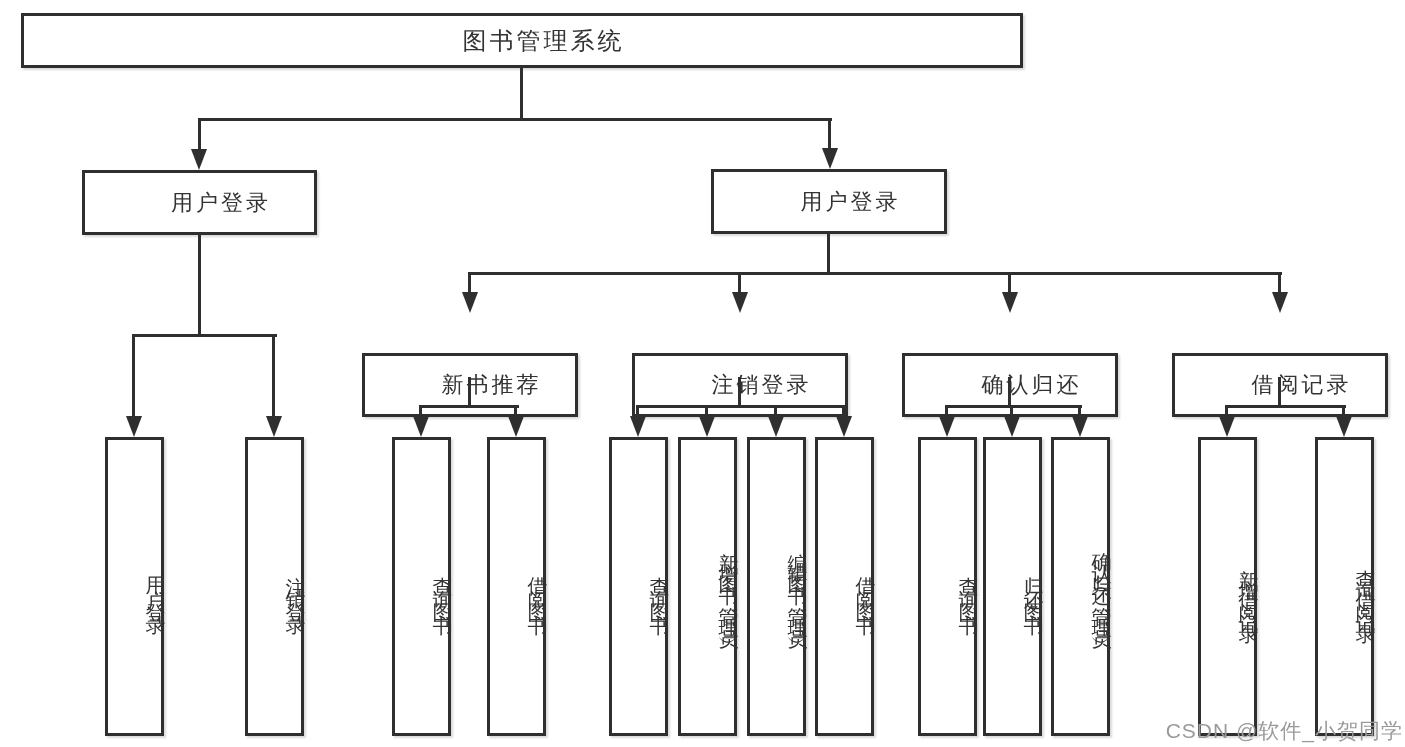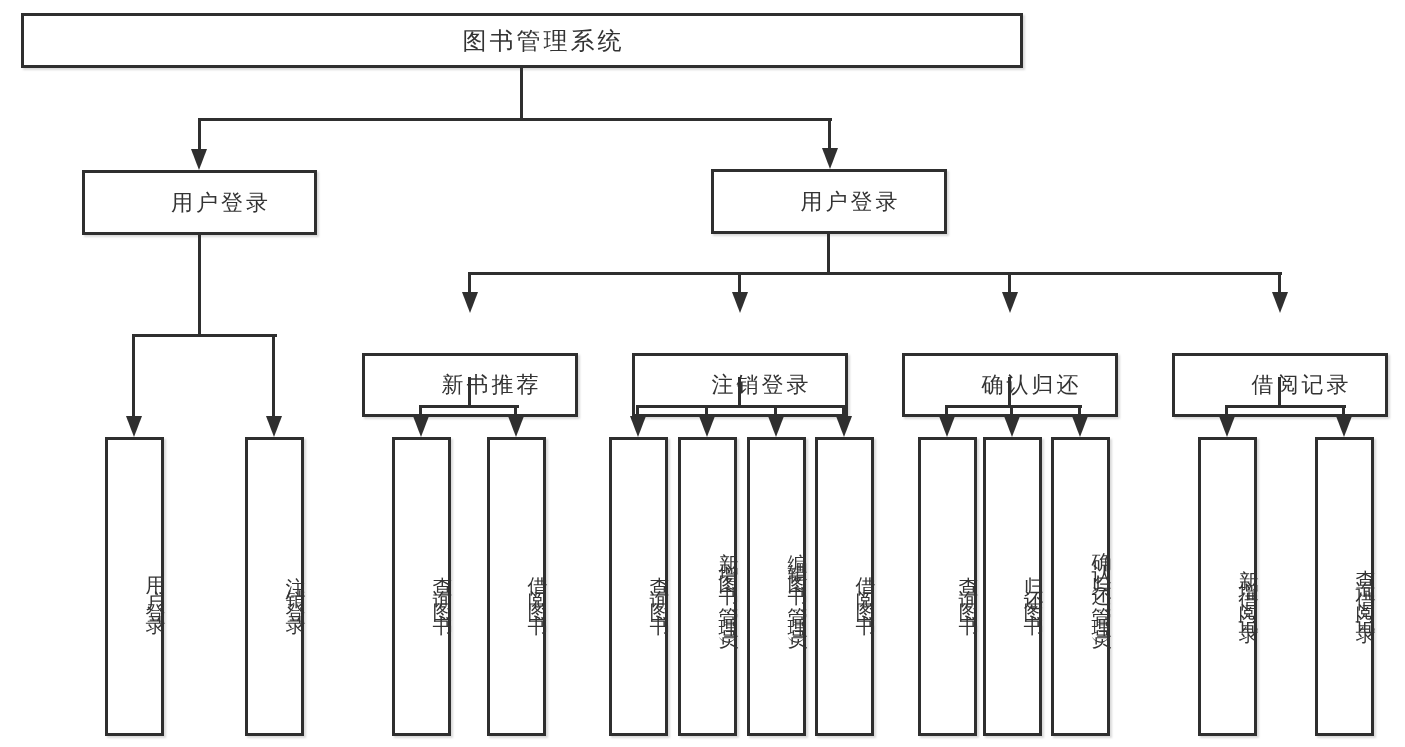--- a/index.html
+++ b/index.html
@@ -180,14 +180,15 @@
   <div class="ar" style="left:1004px;top:416px;"></div>
   <div class="ar" style="left:1072px;top:416px;"></div>
 
   <div class="vl" style="left:1278px;top:377px;height:31px;"></div>
   <div class="hl" style="left:1225px;top:405px;width:121px;"></div>
   <div class="vl" style="left:1225px;top:405px;height:14px;"></div>
   <div class="vl" style="left:1342px;top:405px;height:14px;"></div>
   <div class="ar" style="left:1219px;top:416px;"></div>
   <div class="ar" style="left:1336px;top:416px;"></div>
 
+  <div id="watermark">CSDN @软件_小贺同学</div>
 
 </div>
 
 </body></html>

